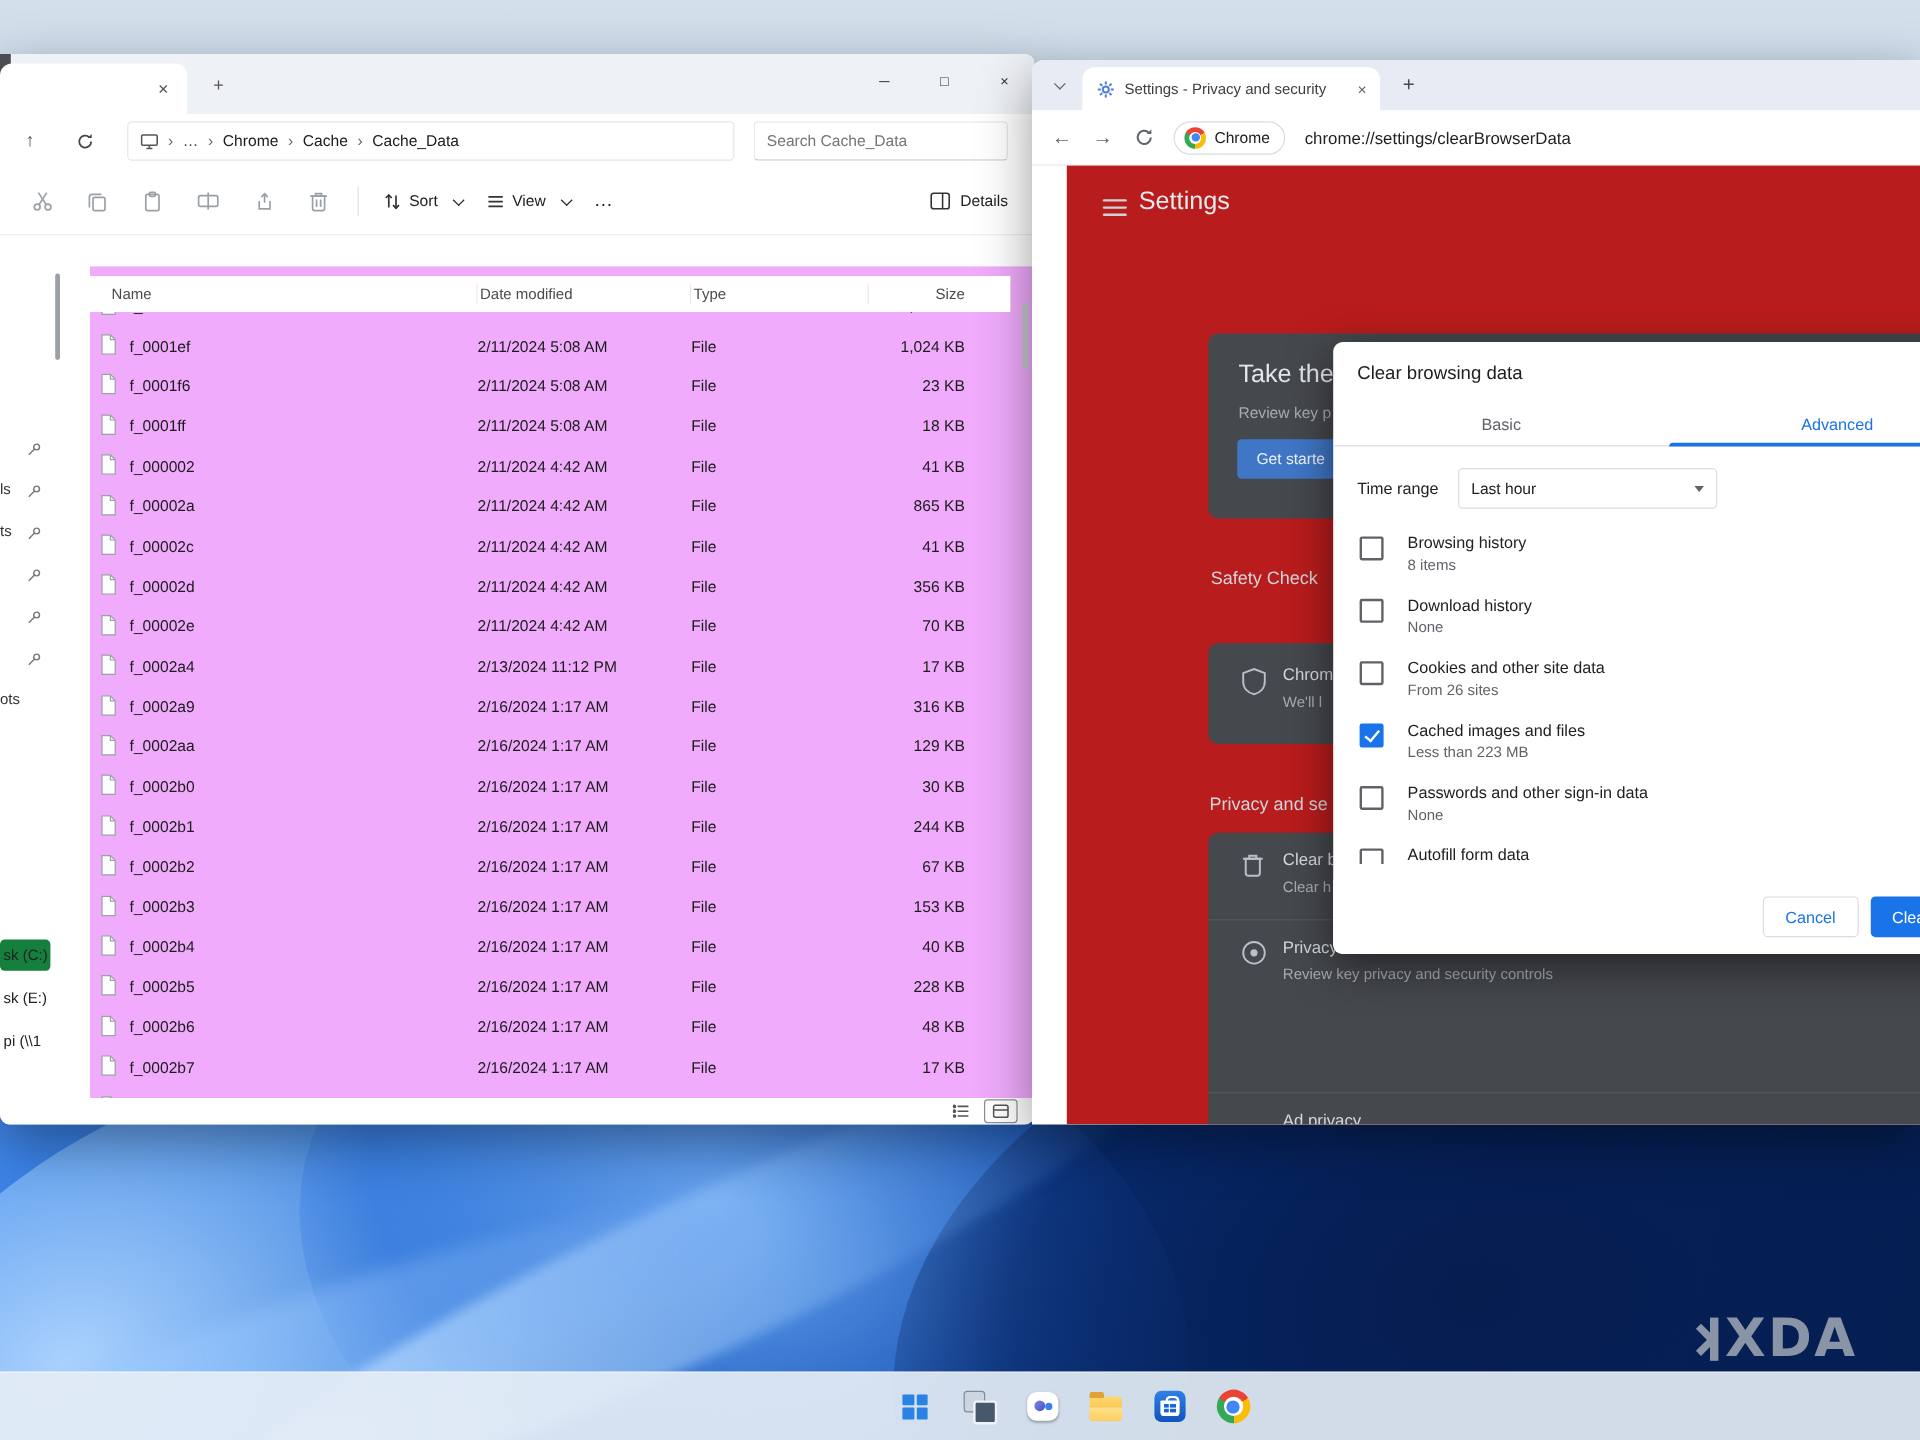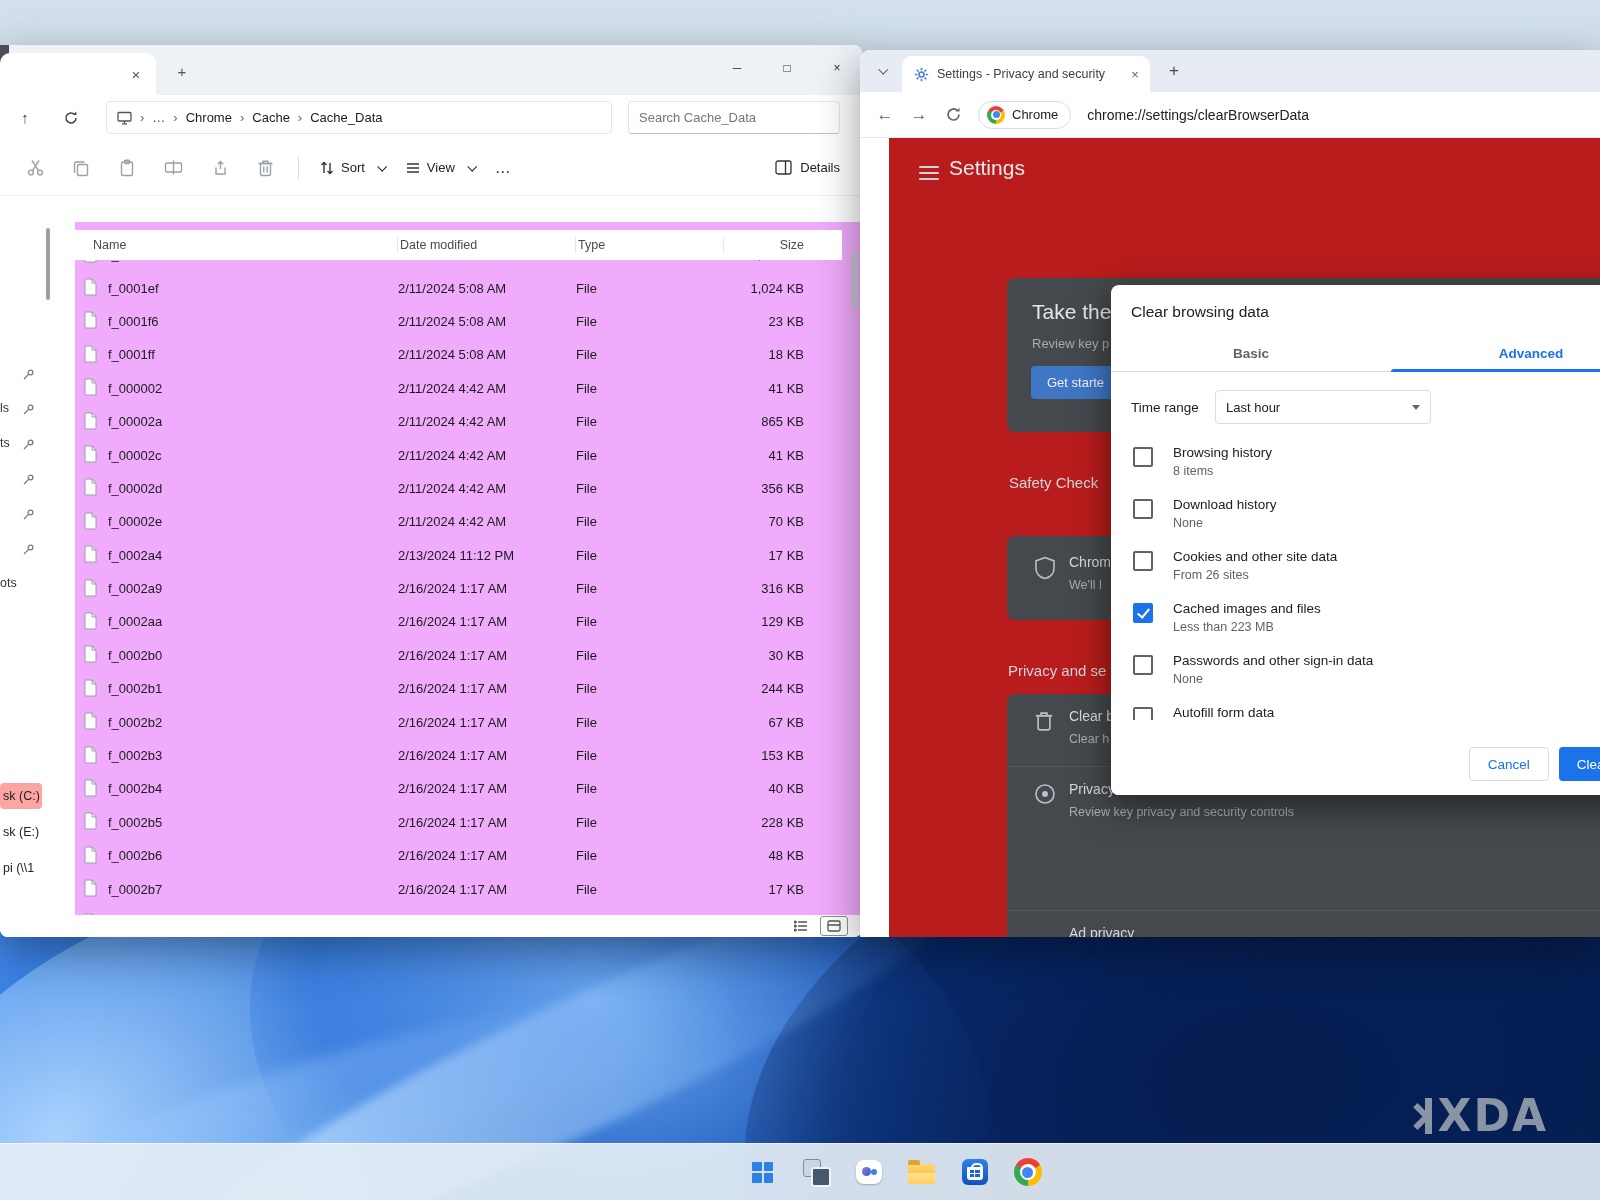--- a/index.html
+++ b/index.html
@@ -51,21 +51,21 @@
   .tb-ico{width:46px;height:36px;display:flex;align-items:center;justify-content:center;border-radius:4px;color:#9aa0a6;}
   .tb-div{width:1px;height:24px;background:#dcdfe3;margin:0 10px;}
   .tb-group{display:flex;align-items:center;gap:6px;height:36px;padding:0 10px;border-radius:4px;color:#222;font-size:13px;}
   .tb-more{width:36px;height:36px;display:flex;align-items:center;justify-content:center;font-size:16px;color:#222;}
   .tb-details{margin-left:auto;display:flex;align-items:center;gap:8px;font-size:13px;color:#222;padding:0 10px;height:36px;border-radius:4px;}
 
   
   .nav-pin{position:absolute;left:22px;width:14px;height:14px;}
   .nav-frag{position:absolute;left:0;font-size:12.5px;color:#333;}
   .drive{position:absolute;left:0;width:42px;height:26px;line-height:26px;font-size:12.5px;color:#222;padding-left:3px;box-sizing:border-box;}
-  .drive.sel{background:#fca5a5;border-radius:4px;}
+  .drive.sel{background:#15803d;border-radius:4px;}
   .vscroll-left{position:absolute;left:46px;top:183px;width:4px;height:72px;background:#9aa0a6;border-radius:2px;}
 
   .ex-main{position:absolute;left:75px;top:152px;right:0;bottom:22px;overflow:hidden;background:#f0abfc;margin-top:25px;}
   .ex-headers{position:absolute;left:0;top:8px;right:20px;height:30px;background:#fff;z-index:3;display:flex;align-items:center;font-size:12.5px;color:#4a4a4a;}
   .hc{display:flex;align-items:center;height:16px;border-right:1px solid #e6e8ea;box-sizing:border-box;}
   .hc-name{width:323px;padding-left:18px;}
   .hc-date{width:178px;padding-left:2px;}
   .hc-type{width:148px;padding-left:2px;}
   .hc-size{width:86px;justify-content:flex-end;padding-right:6px;border-right:none;}
   .sort-caret{position:absolute;left:150px;top:-6px;font-size:11px;color:#666;z-index:4;}
@@ -114,21 +114,21 @@
   .privacy-card{top:556px;height:300px;}
   .dim-row{position:absolute;left:0;right:0;}
   .dim-row + .dim-row{border-top:1px solid #55585c;}
   .r1{top:0;height:72px;} .r2{top:72px;height:70px;} .r3{top:142px;height:74px;} .r4{top:216px;height:70px;}
 
   
   .dialog{position:absolute;left:222px;top:147px;width:560px;height:510px;background:#fff;border-radius:8px;
     box-shadow:0 10px 36px rgba(0,0,0,.5);z-index:10;color:#202124;}
   .dlg-title{padding:18px 20px 0;font-size:15.5px;}
   .dlg-tabs{display:flex;height:36px;border-bottom:1px solid #dadce0;margin-top:14px;}
-  .dlg-tab{flex:1;display:flex;align-items:center;justify-content:center;font-size:13.5px;font-weight:700;color:#5f6368;position:relative;cursor:pointer;}
+  .dlg-tab{flex:1;display:flex;align-items:center;justify-content:center;font-size:13.5px;font-weight:400;color:#5f6368;position:relative;cursor:pointer;}
   .dlg-tab.active{color:#1a73e8;}
   .dlg-tab.active::after{content:"";position:absolute;left:0;right:0;bottom:-1px;height:3px;background:#1a73e8;border-radius:3px 3px 0 0;}
   .dlg-timerow{display:flex;align-items:center;margin:18px 20px 0;}
   .dlg-timelabel{width:84px;font-size:13.5px;color:#202124;}
   .dlg-select{width:216px;height:34px;border:1px solid #dadce0;border-radius:4px;display:flex;align-items:center;justify-content:space-between;padding:0 10px;font-size:13px;color:#202124;box-sizing:border-box;}
   .sel-caret{width:0;height:0;border-left:4px solid transparent;border-right:4px solid transparent;border-top:5px solid #5f6368;}
   .dlg-items{margin-top:12px;height:284px;overflow:hidden;}
   .dlg-item{display:flex;gap:20px;padding:9px 0 0 22px;height:52px;box-sizing:border-box;}
   .checkbox{width:16px;height:16px;border:2px solid #5f6368;border-radius:2px;flex:none;margin-top:2px;position:relative;background:#fff;}
   .dlg-item.is-checked .checkbox{background:#1a73e8;border-color:#1a73e8;}

